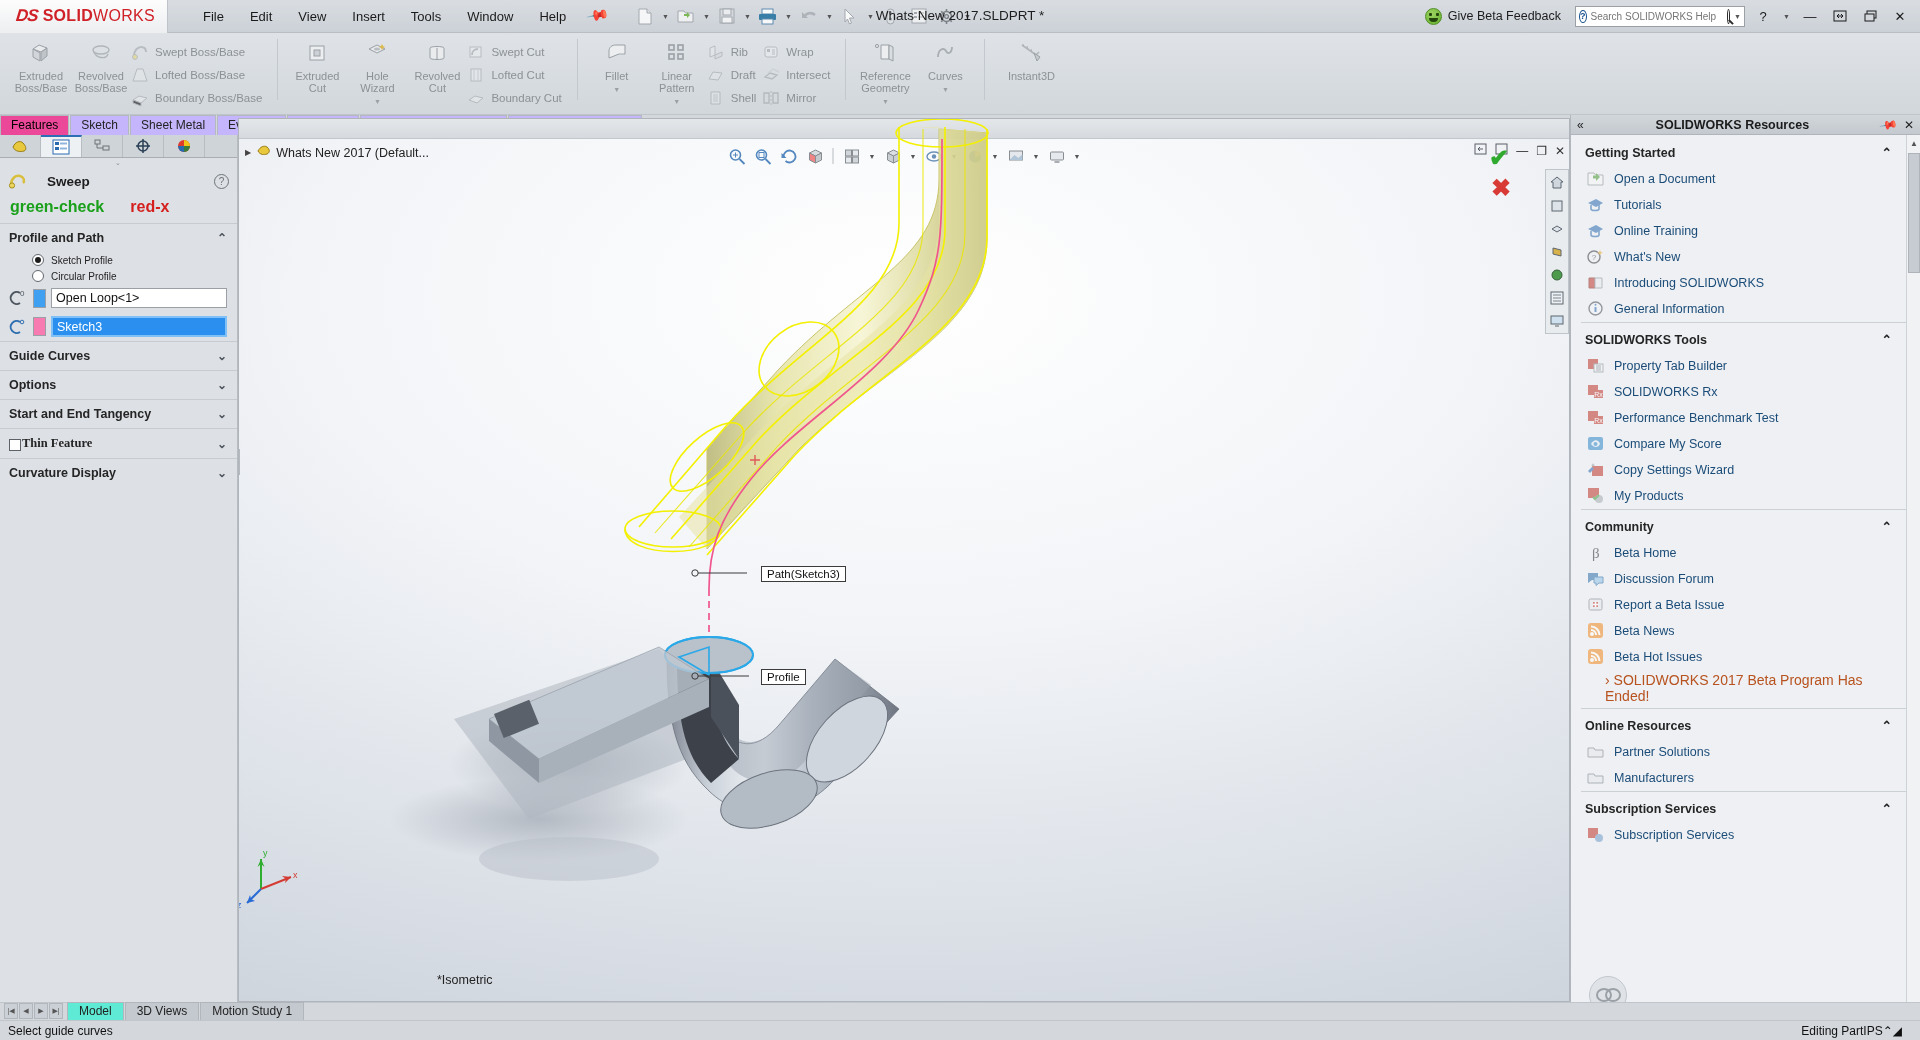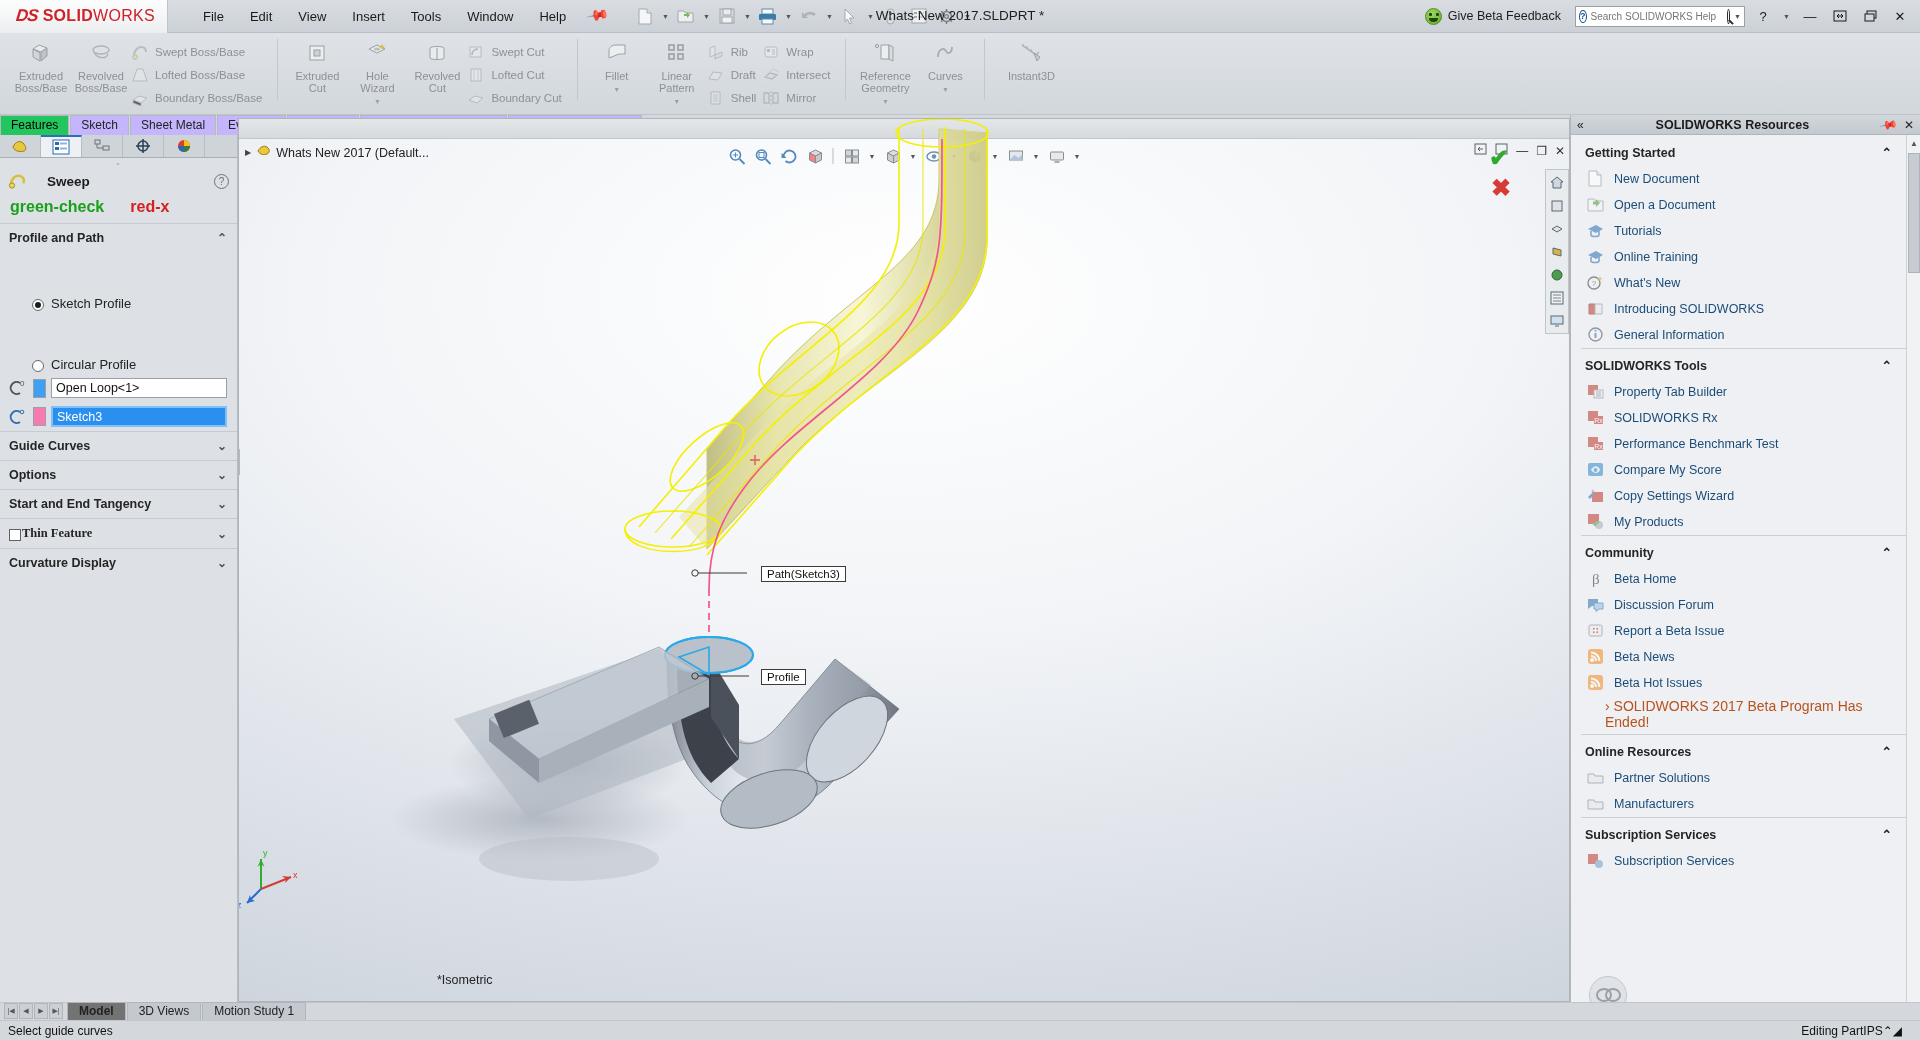--- a/index.html
+++ b/index.html
@@ -92,21 +92,21 @@
 
   
   .cmdtabs{
     position:absolute; left:0; top:115px; height:20px; width:1920px;
     display:flex; align-items:flex-end; font-size:12px;
   }
   .ctab{
     padding:2px 10px 3px 10px; background:#c4b5fd; border:1px solid #b4b9bf;
     border-bottom:none; margin-right:1px; color:#232323; line-height:14px;
   }
-  .ctab.active{ background:#22c55e; border-color:#b4b9bf; font-weight:normal; color:#000;}
+  .ctab.active{ background:#ec4899; border-color:#b4b9bf; font-weight:normal; color:#000;}
 
   
   .leftpanel{
     position:absolute; left:0; top:135px; width:238px; bottom:20px;
     background:#dde1e6; border-right:1px solid #b7bcc2;
   }
   .pm-tabs{ display:flex; height:23px; background:#cfd4d9; border-bottom:1px solid #a9aeb4;}
   .pm-tab{ width:41px; display:flex;align-items:center;justify-content:center;
     border-right:1px solid #b8bdc3; }
   .pm-tab.active{ background:#eef1f4; border-top:2px solid #2d6fb5;}
@@ -118,21 +118,21 @@
     display:flex;align-items:center;justify-content:center;font-size:10px;color:#6d7379;}
   .okrow{ display:flex; gap:26px; padding:4px 12px 7px 10px; font-size:16px;}
   .ok{ color:#1aa01a; font-weight:bold;}
   .cx{ color:#d4211f; font-weight:bold;}
   .sect{
     display:flex;align-items:center;justify-content:space-between;
     padding:7px 10px 7px 9px; font-weight:bold; font-size:12.5px; color:#252525;
     border-top:1px solid #c6cbd1;
   }
   .sect .chev{ color:#4c525a; font-size:12px; }
-  .radio-row{ display:flex;align-items:flex-end;gap:7px; padding:2px 0 2px 32px; font-size:13px;margin-top:42px;}
+  .radio-row{ display:flex;align-items:center;gap:7px; padding:2px 0 2px 32px; font-size:10px;}
   .radio{ width:12px;height:12px;border:1px solid #63696f;border-radius:50%;background:#fff;
     display:flex;align-items:center;justify-content:center; flex:none;}
   .radio.on::after{content:"";width:6px;height:6px;border-radius:50%;background:#1c1c1c;}
   .selrow{ display:flex;align-items:center;gap:5px; padding:4px 10px 4px 6px;}
   .selicon{ width:22px;height:20px;flex:none; color:#6f757b; position:relative;}
   .swatch{ width:13px;height:19px;flex:none;border:1px solid #9aa0a6;}
   .selfield{
     flex:1;height:20px;background:#fff;border:1px solid #9aa0a6;font-size:12.5px;
     display:flex;align-items:center;padding-left:4px;color:#111;
   }
@@ -214,21 +214,21 @@
   
   .bottabs{
     position:absolute; left:0; bottom:20px; width:1920px; height:18px;
     background:#d4d8dd; display:flex; align-items:flex-end; font-size:12px;
     border-top:1px solid #c1c6cc;
   }
   .navb{ width:14px;height:16px;background:#cbd0d6;border:1px solid #b1b6bc;
     display:flex;align-items:center;justify-content:center;font-size:7px;color:#555;}
   .btab{ padding:1px 11px 2px 11px; background:#c4c9cf;border:1px solid #b1b6bc;border-bottom:none;
     margin-right:1px;}
-  .btab.active{ background:#737373; font-weight:bold;}
+  .btab.active{ background:#5eead4; font-weight:normal;}
   .statusbar{
     position:absolute; left:0; bottom:0; width:1920px; height:20px;
     background:#d4d8dd; border-top:1px solid #c1c6cc;
     display:flex; align-items:center; padding:0 8px; font-size:12px; color:#111;
   }
   .st-right{ margin-left:auto; display:flex; align-items:center; }
 </style>
 </head>
 <body>
 
@@ -936,27 +936,20 @@
       <span style="margin-left:8px">✕</span>
     </div>
 
     <div class="tp-body">
 
       <div class="tp-sect first">
         <span>Getting Started</span>
         <span>⌃</span>
         </div>
       <div class="tp-item">
-        <span class="ico"><svg width="16" height="17" viewBox="0 0 16 17">
-              <path d="M2 1h8l4 4v11H2z" fill="#fff" stroke="#8a9096"></path>
-              <path d="M10 1v4h4" fill="#e8eaec" stroke="#8a9096"></path>
-            </svg></span>
-        <span class="lbl">New Document</span>
-        </div>
-      <div class="tp-item">
         <span class="ico"><svg width="17" height="17" viewBox="0 0 17 17">
               <path d="M1 3h6l1.5 2H16v10H1z" fill="#f6f7f8" stroke="#8a9096"></path>
               <path d="M9 11l4-4-4-4v2.5H6v3h3z" fill="#4b9b36"></path>
             </svg></span>
         <span class="lbl">Open a Document</span>
         </div>
       <div class="tp-item">
         <span class="ico"><svg width="17" height="17" viewBox="0 0 17 17">
               <path d="M1 7l8-4 7 4-7 4z" fill="#2a6bb0"></path>
               <path d="M4 9v4c0 2 8 2 8 0V9" fill="none" stroke="#2a6bb0" stroke-width="1.6"></path>

